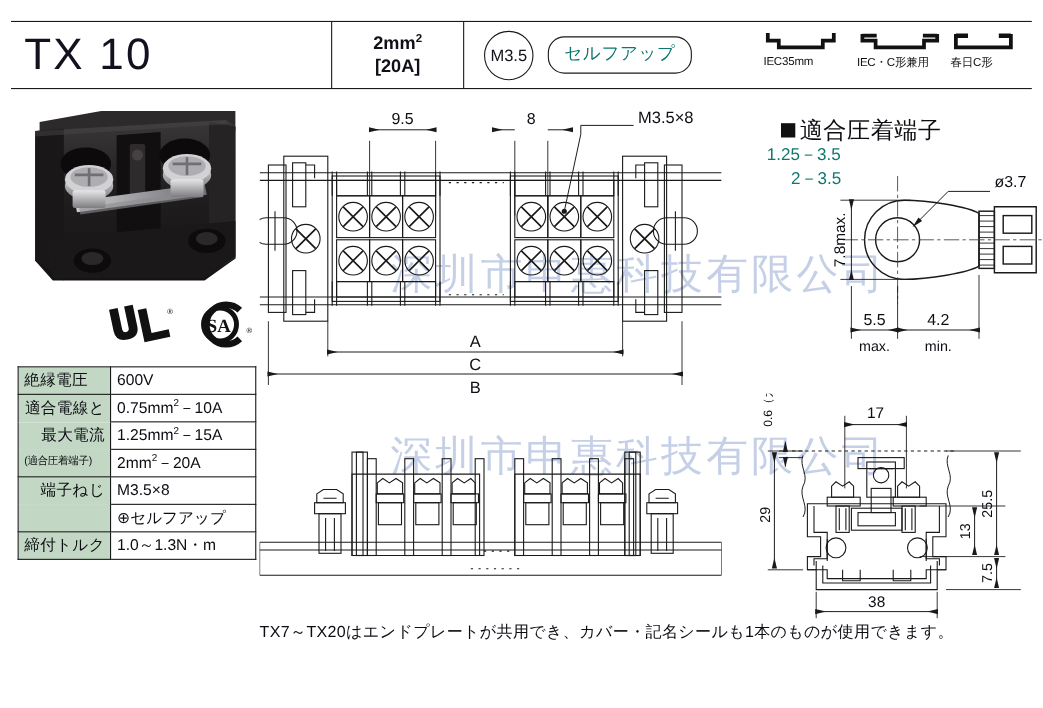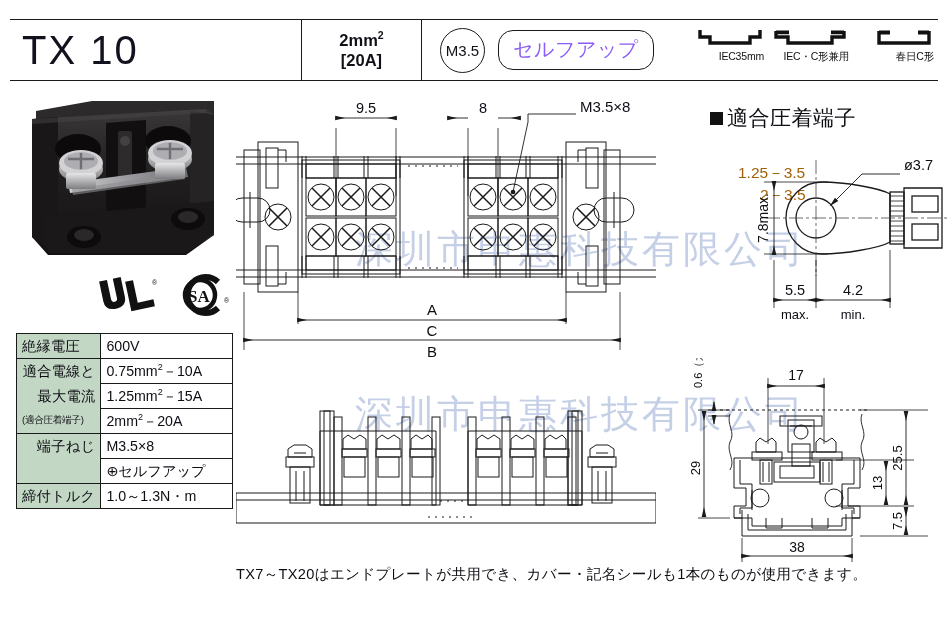--- a/index.html
+++ b/index.html
@@ -40,24 +40,24 @@
     margin-left: 18px;
     width: 45px; height: 45px; border-radius: 50%;
     border: 1.5px solid #1a1a1a;
     display: flex; align-items: center; justify-content: center;
     font-size: 15px; color: #101018;
   }
   .selfup {
     margin-left: 13px;
     padding: 5px 14px 6px;
     border: 1.4px solid #1a1a1a; border-radius: 15px;
-    font-size: 20px; color: #8b5cf6; letter-spacing: .5px;
+    font-size: 16px; color: #0f766e; letter-spacing: .5px;
   }
   .rails { position: absolute; right: 4px; top: 6px; display: flex; gap: 15px; }
-  .rail-item { display: flex; flex-direction: column; align-items: flex-end; width: 70px; }
+  .rail-item { display: flex; flex-direction: column; align-items: flex-start; width: 70px; }
   .rail-cap { font-size: 10.5px; color: #111; margin-top: 2px; white-space: nowrap;
               letter-spacing: -0.2px; }
   .rail-svg { display:block; }
 
   
   .photo {
     position: absolute; left: 18px; top: 97px; width: 212px; height: 168px;
     background: #ffffff; overflow: hidden;
   }
 
@@ -96,22 +96,22 @@
   #dwg-sect  { left: 690px; top: 358px; }
 
   
   .sect-head {
     position: absolute; left: 710px; top: 104px;
     font-size: 21px; color: #0d0d14; letter-spacing: .5px;
     display: flex; align-items: center; gap: 4px;
   }
   .sq { width: 13px; height: 13px; background: #111; display:inline-block; }
   .term-sizes {
-    position: absolute; left: 738px; top: 130px;
-    font-size: 15.5px; color: #a16207; line-height: 1.45; margin-top: 32px;
+    position: absolute; left: 697px; top: 130px;
+    font-size: 15.5px; color: #0f766e; line-height: 1.45;
   }
   .term-sizes div:nth-child(2) { padding-left: 22px; }
 
   
   .wm {
     position: absolute;
     font-size: 38px; color: #b9c6e2; opacity: .82;
     white-space: nowrap; letter-spacing: 3px;
     font-family: "DejaVu Sans", sans-serif;
     pointer-events: none;

